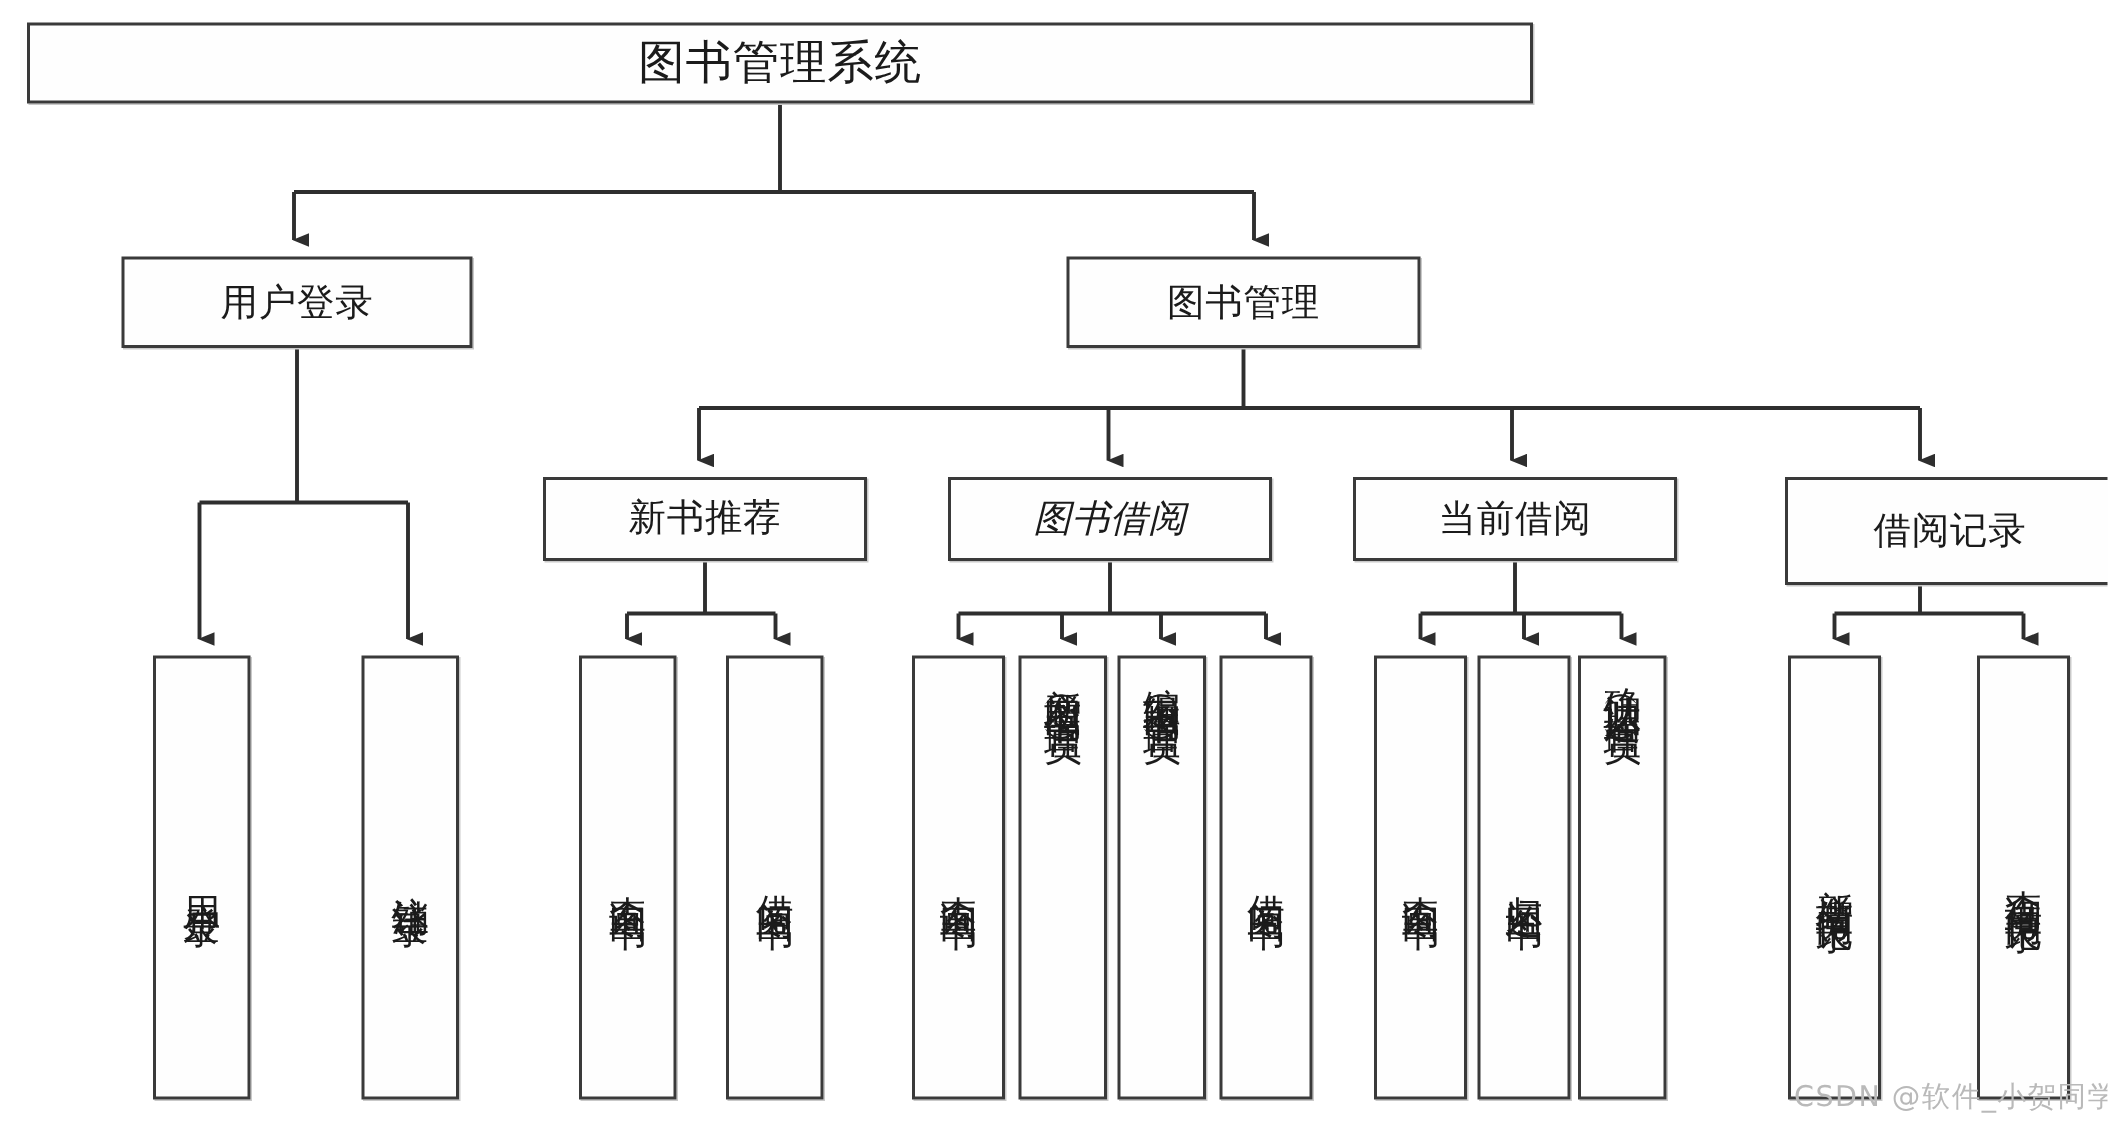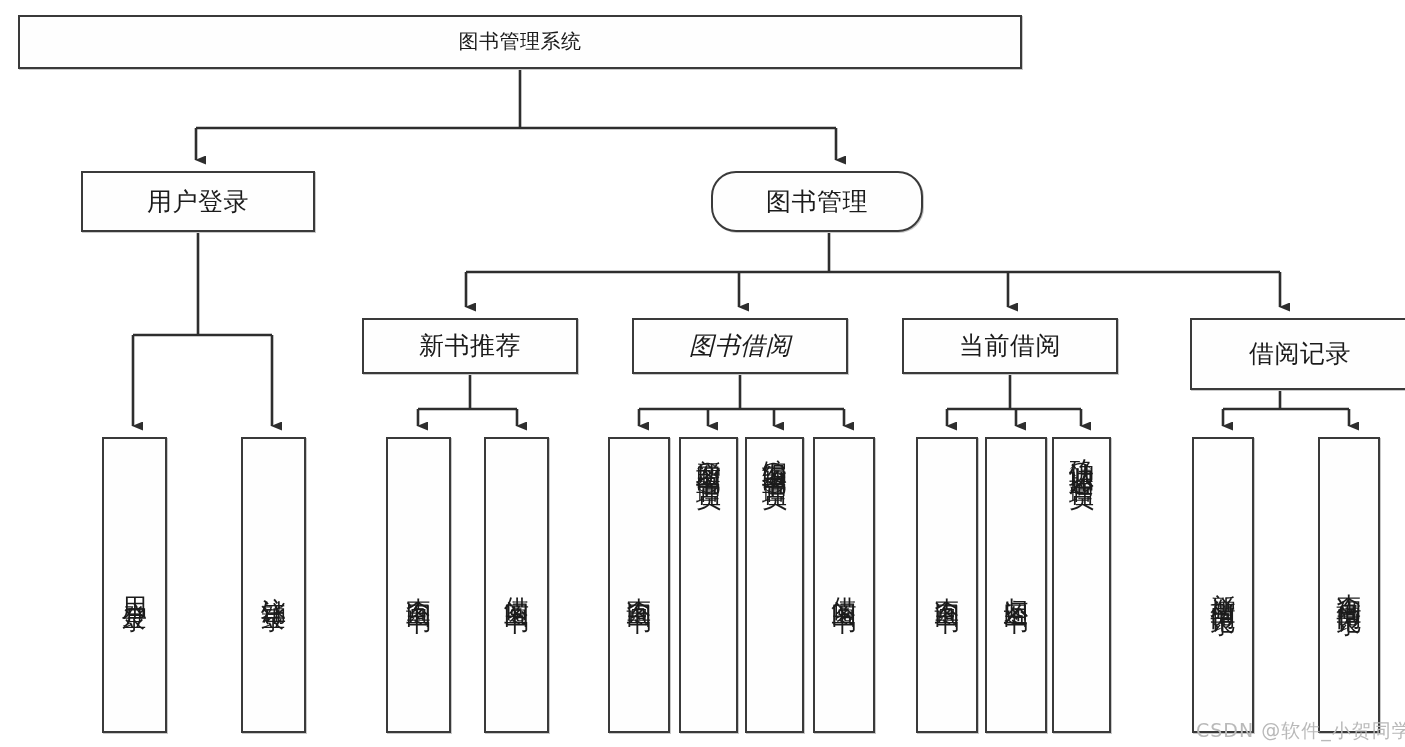--- a/index.html
+++ b/index.html
@@ -42,22 +42,21 @@
     color: #1b1b1b;
     letter-spacing: 0.5px;
     line-height: 1.25;
     text-align: center;
     white-space: nowrap;
   }
   .node.horiz .label {
     font-size: 25px;
   }
   .node.root .label {
-    font-size: 20px;
-    font-family: Liberation Mono, monospace;
+    font-size: 31px;
   }
   .node.vert {
     align-items: flex-start;
     justify-content: center;
     padding-top: 0;
   }
   .node.vert .label {
     writing-mode: vertical-rl;
     text-orientation: upright;
     font-size: 25px;
@@ -138,21 +137,21 @@
     </g>
   </svg>
 
   <div class="node root horiz" style="left:18px; top:15px; width:1004px; height:54px;">
     <span class="label">图书管理系统</span>
   </div>
 
   <div class="node horiz" style="left:81px; top:171px; width:234px; height:61px;">
     <span class="label">用户登录</span>
   </div>
-  <div class="node horiz" style="left:711px; top:171px; width:212px; height:61px;border-radius:25px;">
+  <div class="node horiz" style="left:711px; top:171px; width:236px; height:61px;">
     <span class="label">图书管理</span>
   </div>
 
   <div class="node horiz" style="left:362px; top:318px; width:216px; height:56px;font-family:Liberation Serif, serif;">
     <span class="label">新书推荐</span>
   </div>
   <div class="node horiz" style="left:632px; top:318px; width:216px; height:56px;font-style:italic;">
     <span class="label">图书借阅</span>
   </div>
   <div class="node horiz" style="left:902px; top:318px; width:216px; height:56px;align-items:center;">

